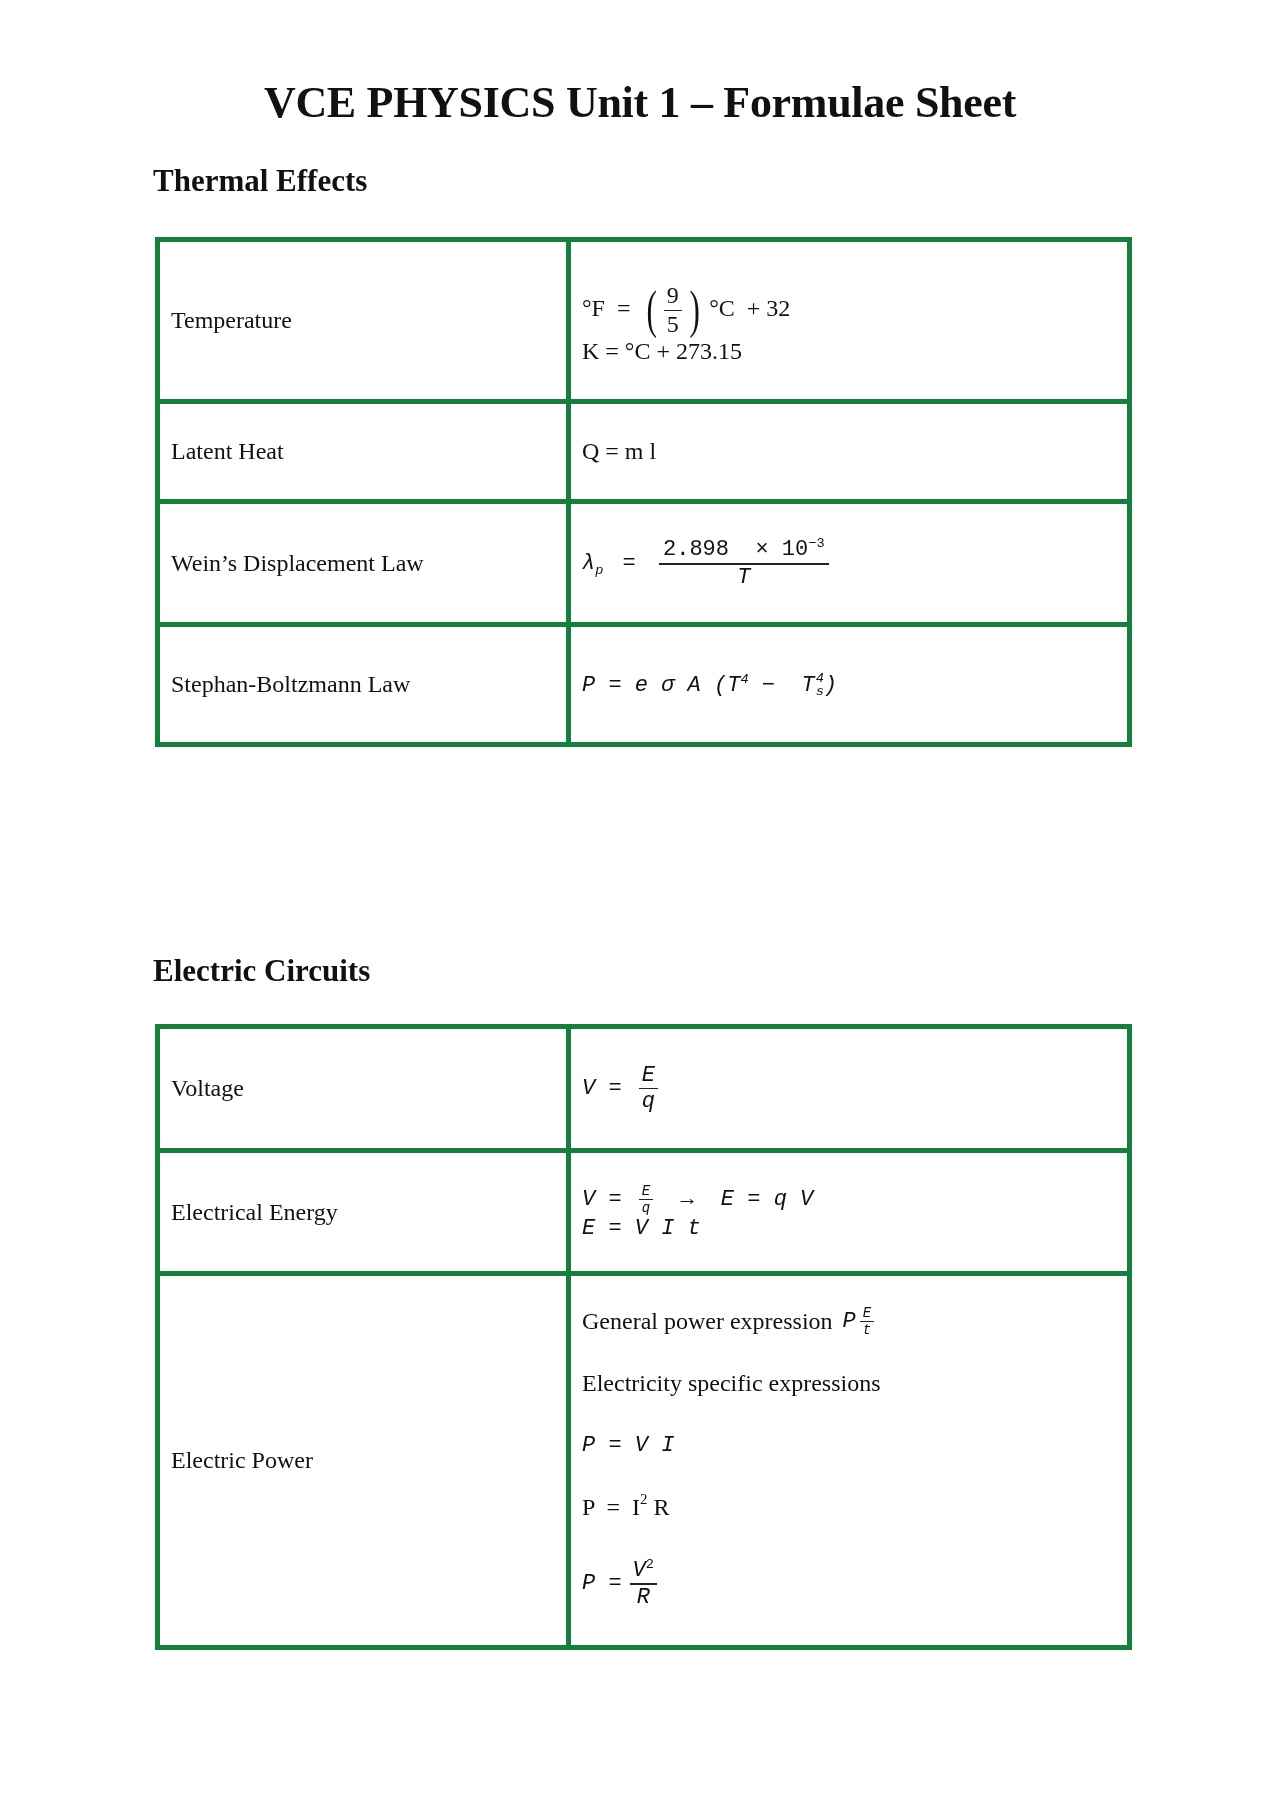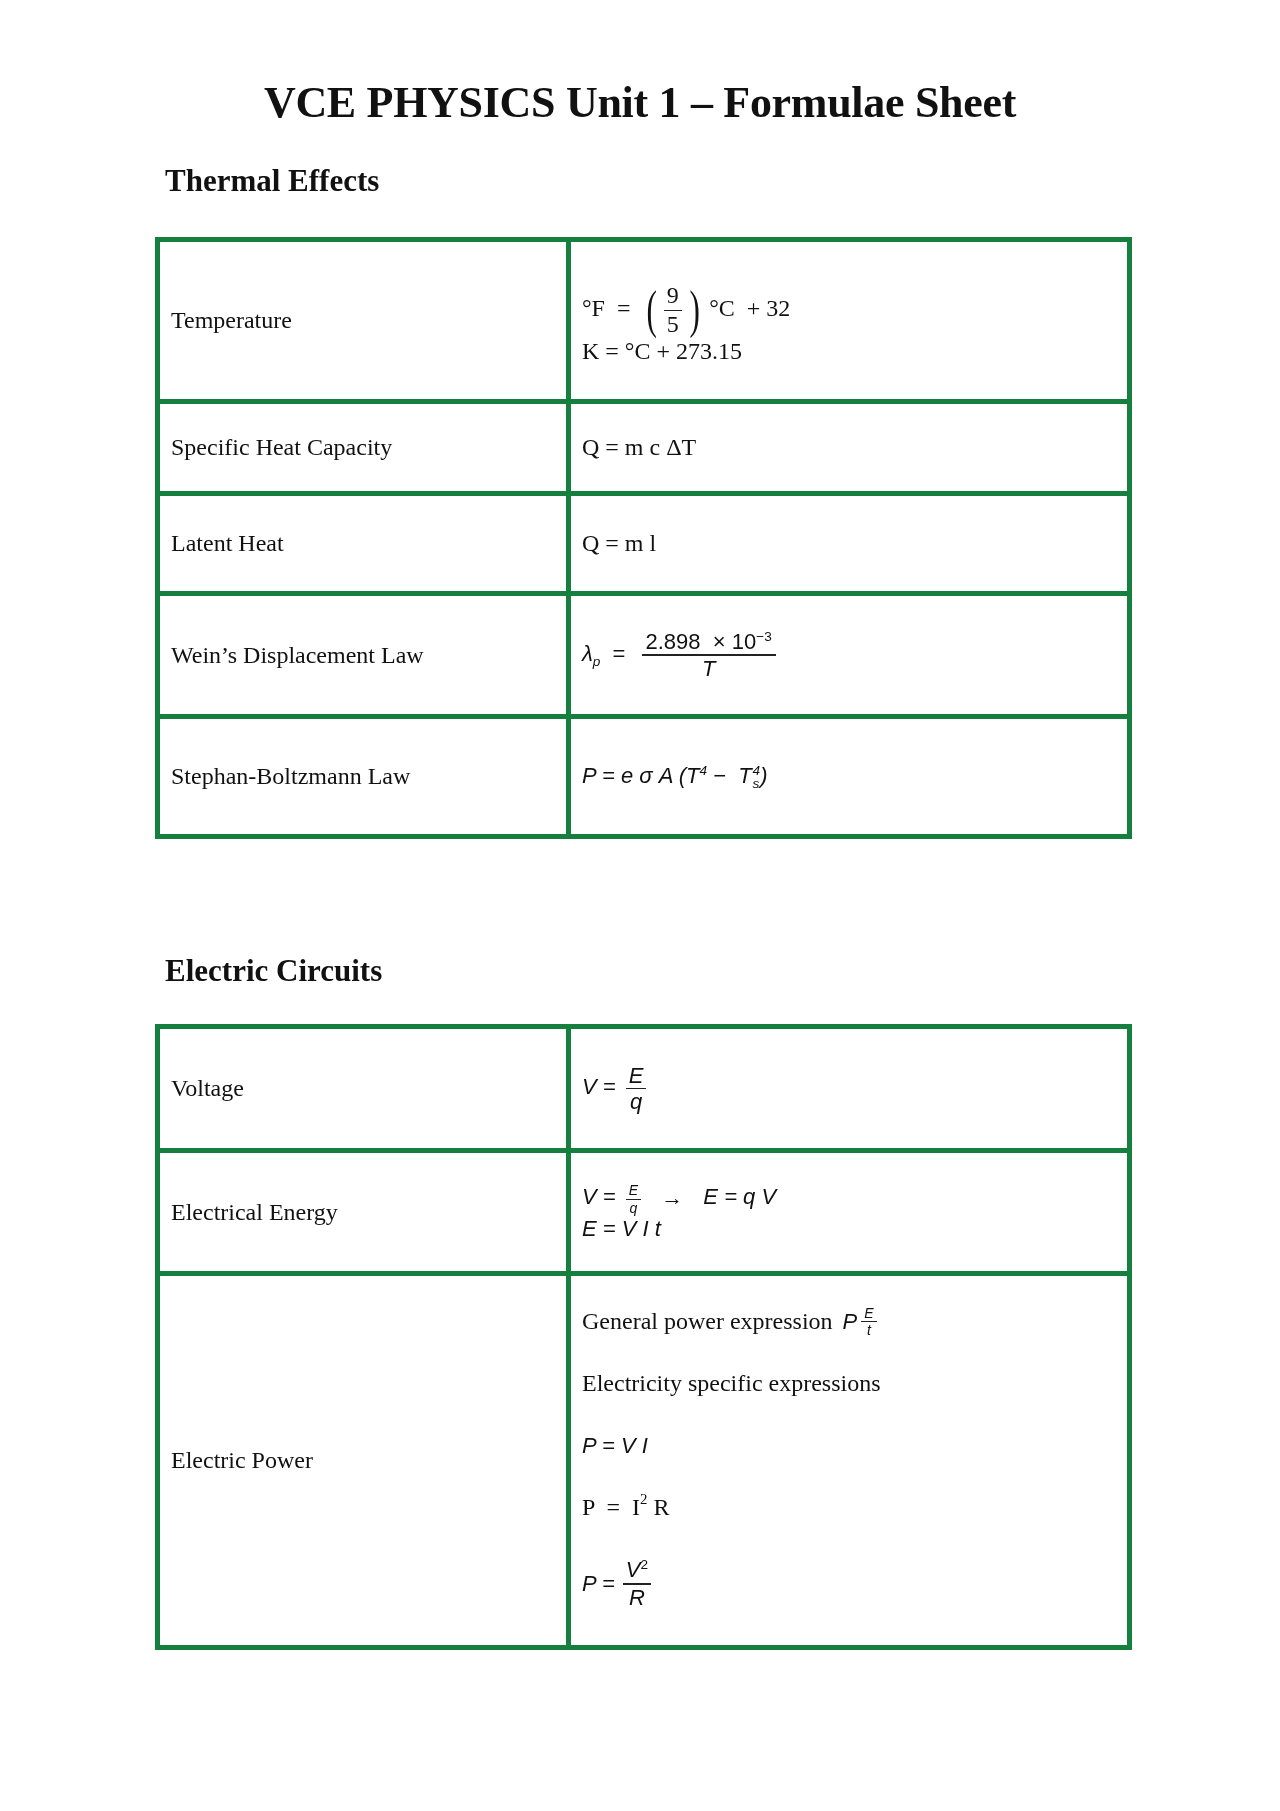--- a/index.html
+++ b/index.html
@@ -1,25 +1,25 @@
 <!DOCTYPE html>
 <html><head>
 <meta charset="utf-8">
 <style>
   html, body { margin: 0; padding: 0; background: #ffffff; }
   body { width: 1280px; height: 1811px; position: relative; overflow: hidden;
          font-family: "Liberation Serif", "DejaVu Serif", serif; color: #111; }
   .title { position: absolute; left: 0; width: 1280px; top: 78px; text-align: center;
            font-size: 44px; font-weight: bold; margin: 0; line-height: 50px; letter-spacing: -0.3px; }
-  .section-heading { position: absolute; left: 165px; margin: 0; font-size: 31px; font-weight: bold; line-height: 36px; font-family: Liberation Serif, serif; }
+  .section-heading { position: absolute; left: 153px; margin: 0; font-size: 31px; font-weight: bold; line-height: 36px; font-family: Liberation Serif, serif; }
   table.ftable { position: absolute; left: 155px; width: 972px; border-collapse: collapse; table-layout: fixed; }
   table.ftable td { border: 5px solid #15803d; padding: 0 0 0 11px; vertical-align: middle; font-size: 24px; }
   table.ftable col.c1 { width: 411px; }
   table.ftable col.c2 { width: 561px; }
-  .math { font-family: Liberation Sans, sans-serif; font-style: italic; font-size: 22px; }
+  .math { font-family: Liberation Mono, monospace; font-style: italic; font-size: 22px; }
   .frac { display: inline-flex; flex-direction: column; align-items: center; vertical-align: middle; margin: 0 4px; }
   .frac .num { border-bottom: 2px solid #222; padding: 0 3px; line-height: 1.15; }
   .frac .den { line-height: 1.15; }
   .frac.small { font-size: 14px; }
   .frac.small .num { border-bottom-width: 1px; }
   .paren { font-size: 52px; font-weight: 100; vertical-align: middle; line-height: 1; transform: scaleX(0.6); display: inline-block; }
   .line { display: block; }
   .power-cell .line { height: 62px; display: flex; align-items: center; }
   sup, sub { font-size: 0.62em; }
   .supsub { display: inline-flex; flex-direction: column; vertical-align: middle; font-size: 0.62em; line-height: 1; margin-left: 1px; }
@@ -44,24 +44,20 @@
         <span>°F</span>
         <span style="margin:0 6px;">=</span>
         <span class="paren">(</span><span class="frac">
               <span class="num" style="border-bottom-width:1px;">9</span>
               <span class="den">5</span>
             </span><span class="paren">)</span>
         <span style="white-space:pre;">°C  + 32</span>
       </span>
       <span class="line" style="margin-top:0px;">K = °C + 273.15</span>
     </td>
-  </tr>
-  <tr style="height:92px;">
-    <td>Specific Heat Capacity</td>
-    <td>Q = m c ΔT</td>
   </tr>
   <tr style="height:100px;">
     <td>Latent Heat</td>
     <td>Q = m l</td>
   </tr>
   <tr style="height:123px;">
     <td>Wein’s Displacement Law</td>
     <td>
       <span class="math">
         <span>λ</span><sub>p</sub>

